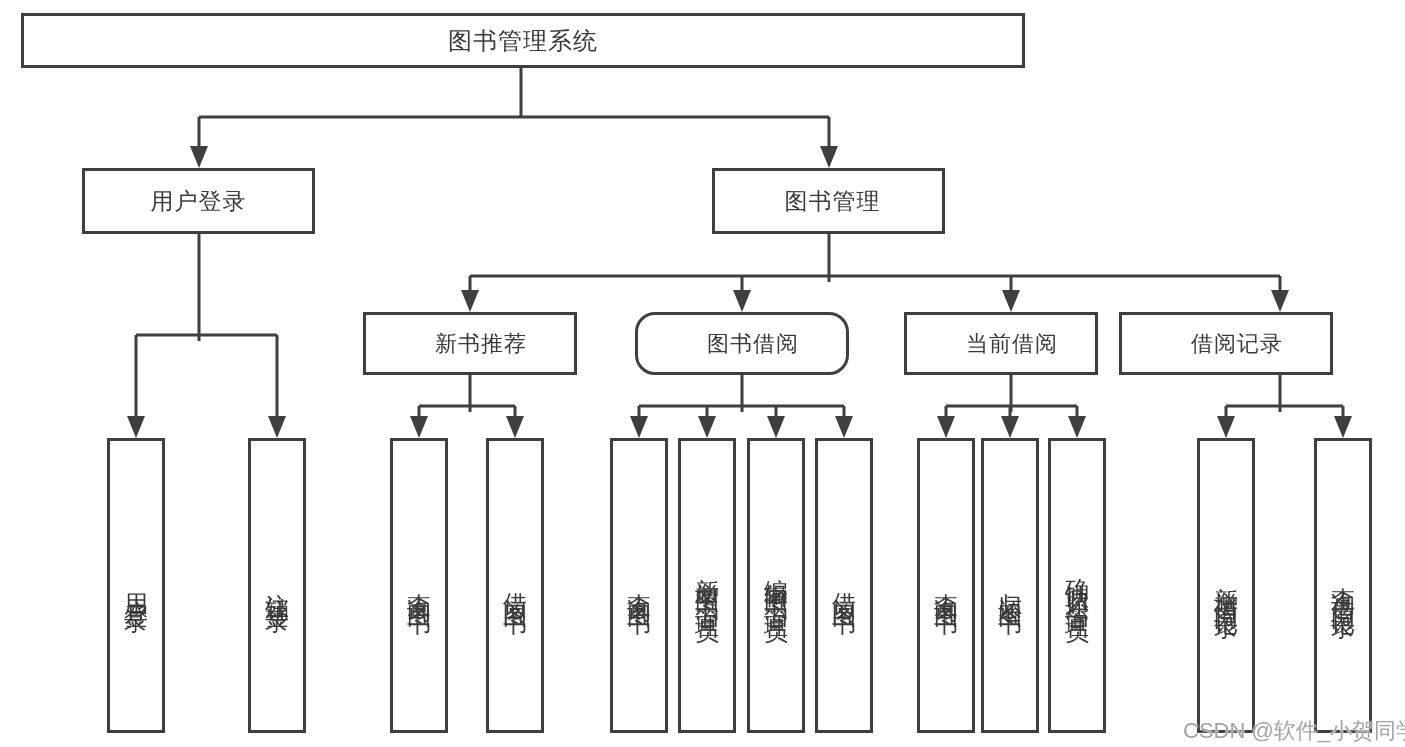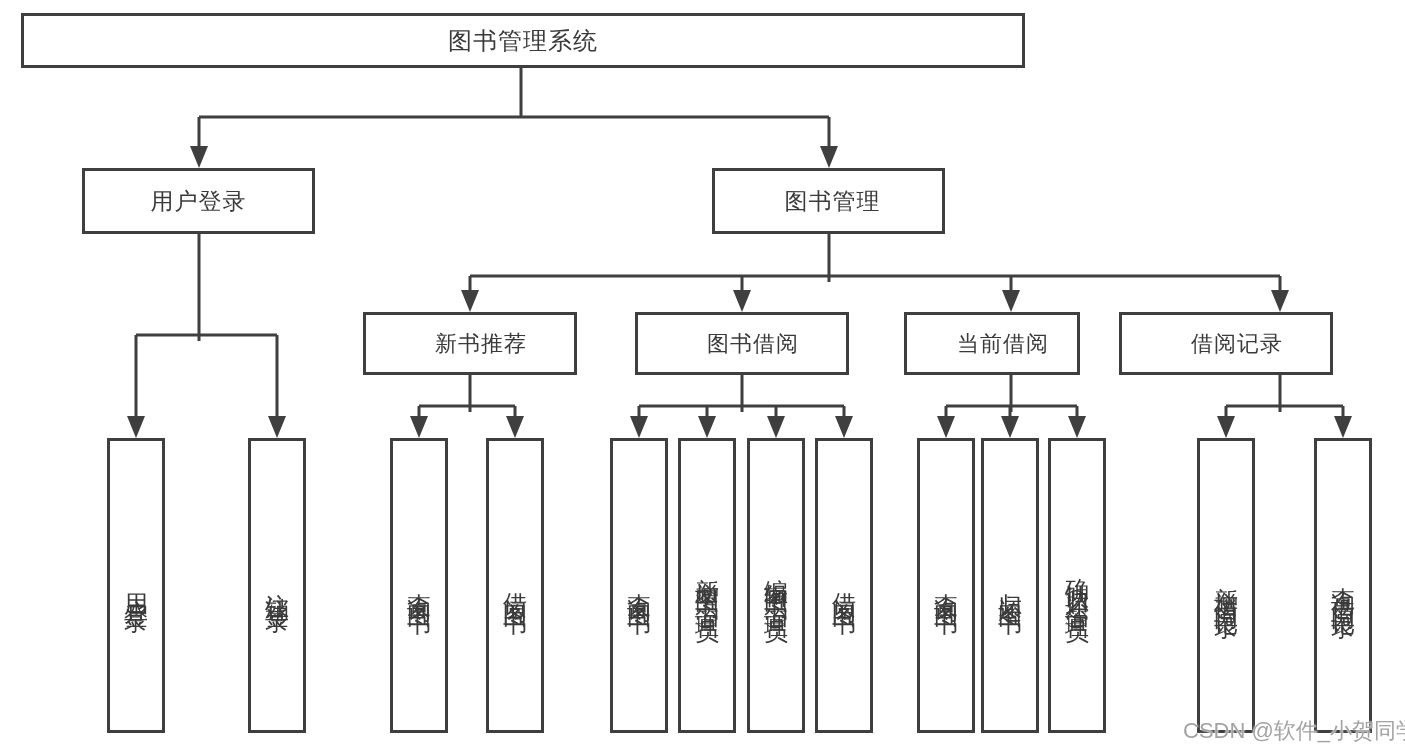--- a/index.html
+++ b/index.html
@@ -117,24 +117,24 @@
   <div class="box l2" style="left:82px; top:168px; width:233px; height:66px;">
     <span>用户登录</span>
   </div>
   <div class="box l2" style="left:712px; top:168px; width:233px; height:66px;padding-left:8px;">
     <span>图书管理</span>
   </div>
 
   <div class="box l3" style="left:363px; top:312px; width:214px; height:63px;">
     <span>新书推荐</span>
   </div>
-  <div class="box l3" style="left:635px; top:312px; width:214px; height:63px;">
+  <div class="box l3" style="left:635px; top:312px; width:214px; height:63px;border-radius:20px;">
     <span>图书借阅</span>
   </div>
-  <div class="box l3" style="left:904px; top:312px; width:176px; height:63px;">
+  <div class="box l3" style="left:904px; top:312px; width:194px; height:63px;">
     <span>当前借阅</span>
   </div>
   <div class="box l3" style="left:1119px; top:312px; width:214px; height:63px;">
     <span>借阅记录</span>
   </div>
 
   <div class="box leaf" style="left:107px; top:438px; width:58px; height:295px;">
     <span>用户登录</span>
   </div>
   <div class="box leaf" style="left:248px; top:438px; width:58px; height:295px;">

